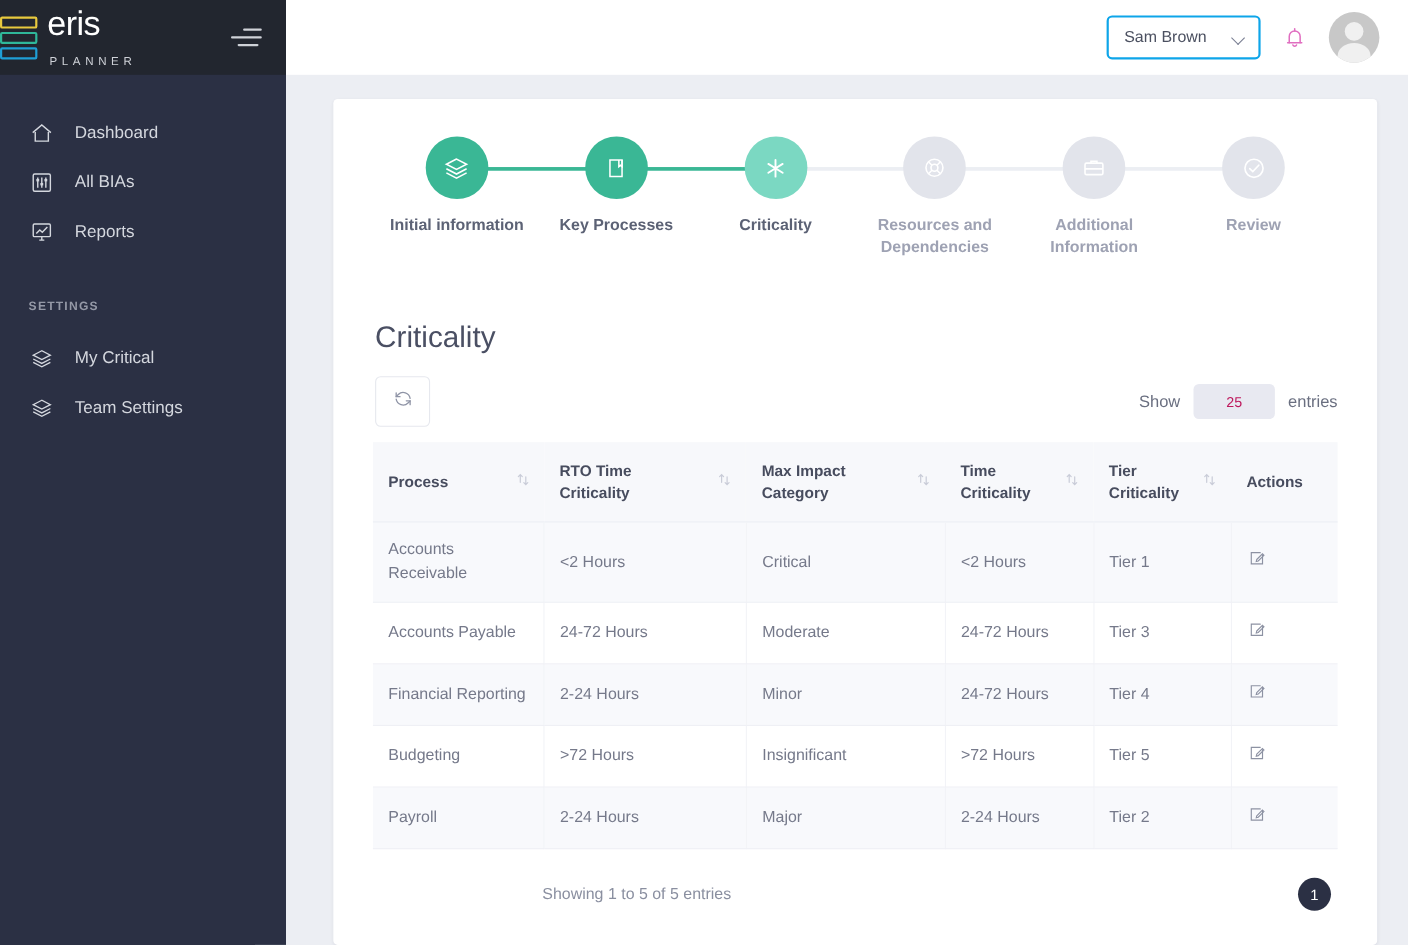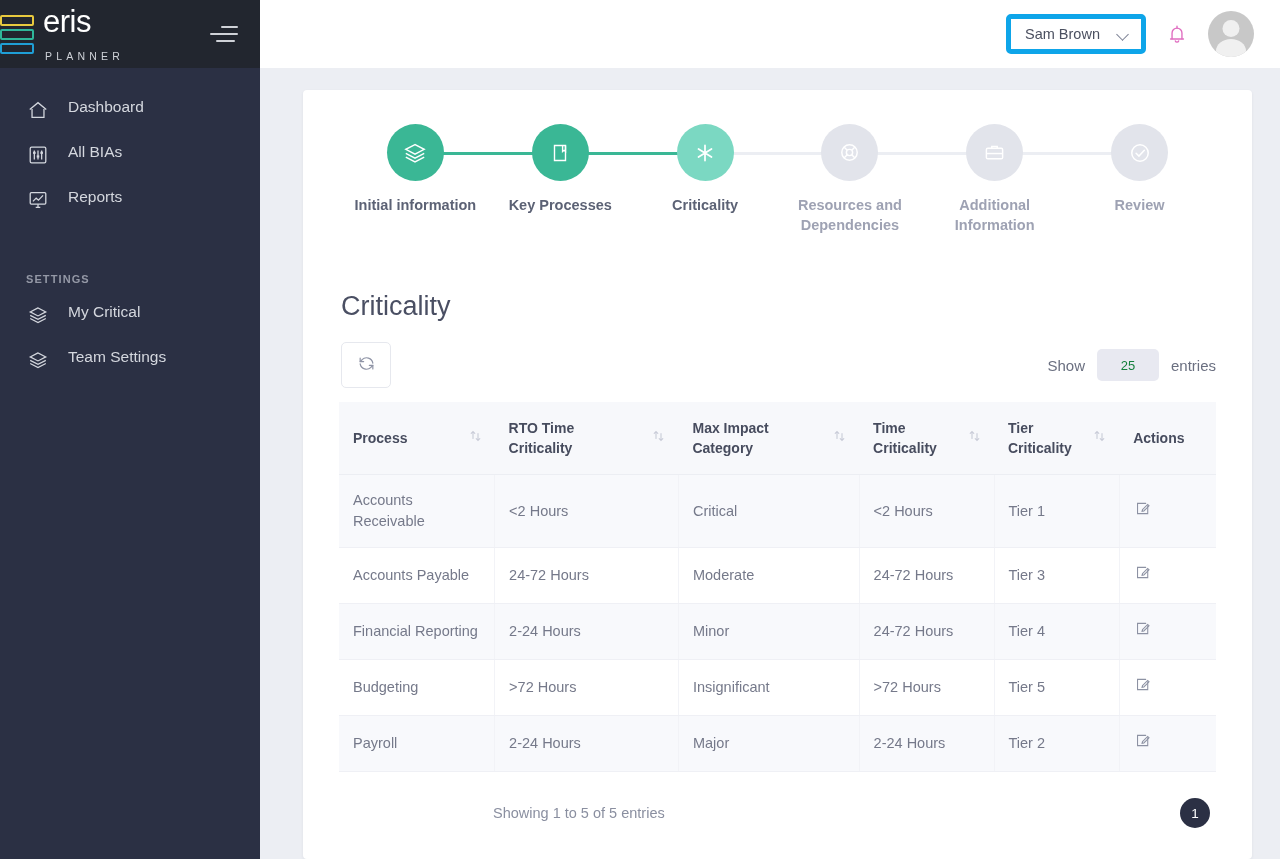--- a/index.html
+++ b/index.html
@@ -44,41 +44,41 @@
     width: 30px; height: 24px; display: flex; flex-direction: column;
     justify-content: center; gap: 5px; cursor: pointer;
   }
   .hamburger i { display: block; height: 2px; background: #cfd2d8; border-radius: 1px; }
   .hamburger i:nth-child(1) { width: 17px; margin-left: 13px; }
   .hamburger i:nth-child(2) { width: 28px; margin-left: 2px; }
   .hamburger i:nth-child(3) { width: 19px; margin-left: 8px; }
 
   .nav { padding-top: 30px; }
   .nav-item {
-    display: flex; align-items: flex-start; gap: 18px;
+    display: flex; align-items: center; gap: 18px;
     padding: 0 0 0 26px; height: 45px; cursor: pointer;
     color: #d4d7de; font-size: 15.5px;
   }
   .nav-item + .nav-item { margin-top: 0; }
   .nav-icon { width: 24px; height: 24px; display: flex; align-items: center; justify-content: center; }
   .nav-icon svg { display: block; }
   .nav-group-title {
     color: #9498a6; font-size: 11px; letter-spacing: 1.1px;
     font-weight: 700; padding: 0 0 0 26px; margin: 40px 0 18px;
   }
 
   
   .main { flex: 1; display: flex; flex-direction: column; min-width: 0; }
   .topbar {
     height: 68px; background: #ffffff;
     display: flex; align-items: center; justify-content: flex-end;
     padding-right: 26px; gap: 18px; flex: 0 0 68px;
   }
   .user-select {
-    width: 140px; height: 40px; border: 5px solid #0ea5e9; border-radius: 5px;
+    width: 140px; height: 40px; border: 2px solid #0ea5e9; border-radius: 5px;
     display: flex; align-items: center; justify-content: space-between;
     padding: 0 12px 0 14px; cursor: pointer; background: #fff;
   }
   .user-select span { color: #4b5060; font-size: 14.5px; }
   .chev { width: 12px; height: 8px; position: relative; }
   .chev:before {
     content: ""; position: absolute; left: 1px; top: 0;
     width: 8px; height: 8px; border-right: 1.6px solid #7b8094;
     border-bottom: 1.6px solid #7b8094; transform: rotate(45deg);
   }
@@ -130,23 +130,23 @@
   .table-controls {
     display: flex; align-items: center; justify-content: space-between;
     margin-top: 20px; padding-left: 2px;
   }
   .refresh-btn {
     width: 50px; height: 46px; border: 1px solid #e6e8ee; border-radius: 5px;
     display: flex; align-items: center; justify-content: center; cursor: pointer; background: #fff;
   }
   .show-entries { display: flex; align-items: center; gap: 12px; font-size: 15px; color: #6a6f80; }
   .entries-select {
-    width: 62px; height: 32px; background: #e8e9f1; border: none; border-radius: 5px;
+    width: 74px; height: 32px; background: #e8e9f1; border: none; border-radius: 5px;
     display: flex; align-items: center; justify-content: center;
-    font-size: 13px; color: #15803d; cursor: pointer;
+    font-size: 13px; color: #be185d; cursor: pointer;
   }
 
   table { width: 100%; border-collapse: collapse; margin-top: 14px; }
   thead th {
     background: #f7f8fb; text-align: left; padding: 16px 14px;
     font-size: 14px; color: #474c5e; font-weight: 700; line-height: 20px;
     border-bottom: 1px solid #eceef3; vertical-align: middle;
   }
   thead th .th-inner { display: flex; align-items: center; justify-content: space-between; gap: 8px; }
   thead th .th-label { white-space: pre-line; }

